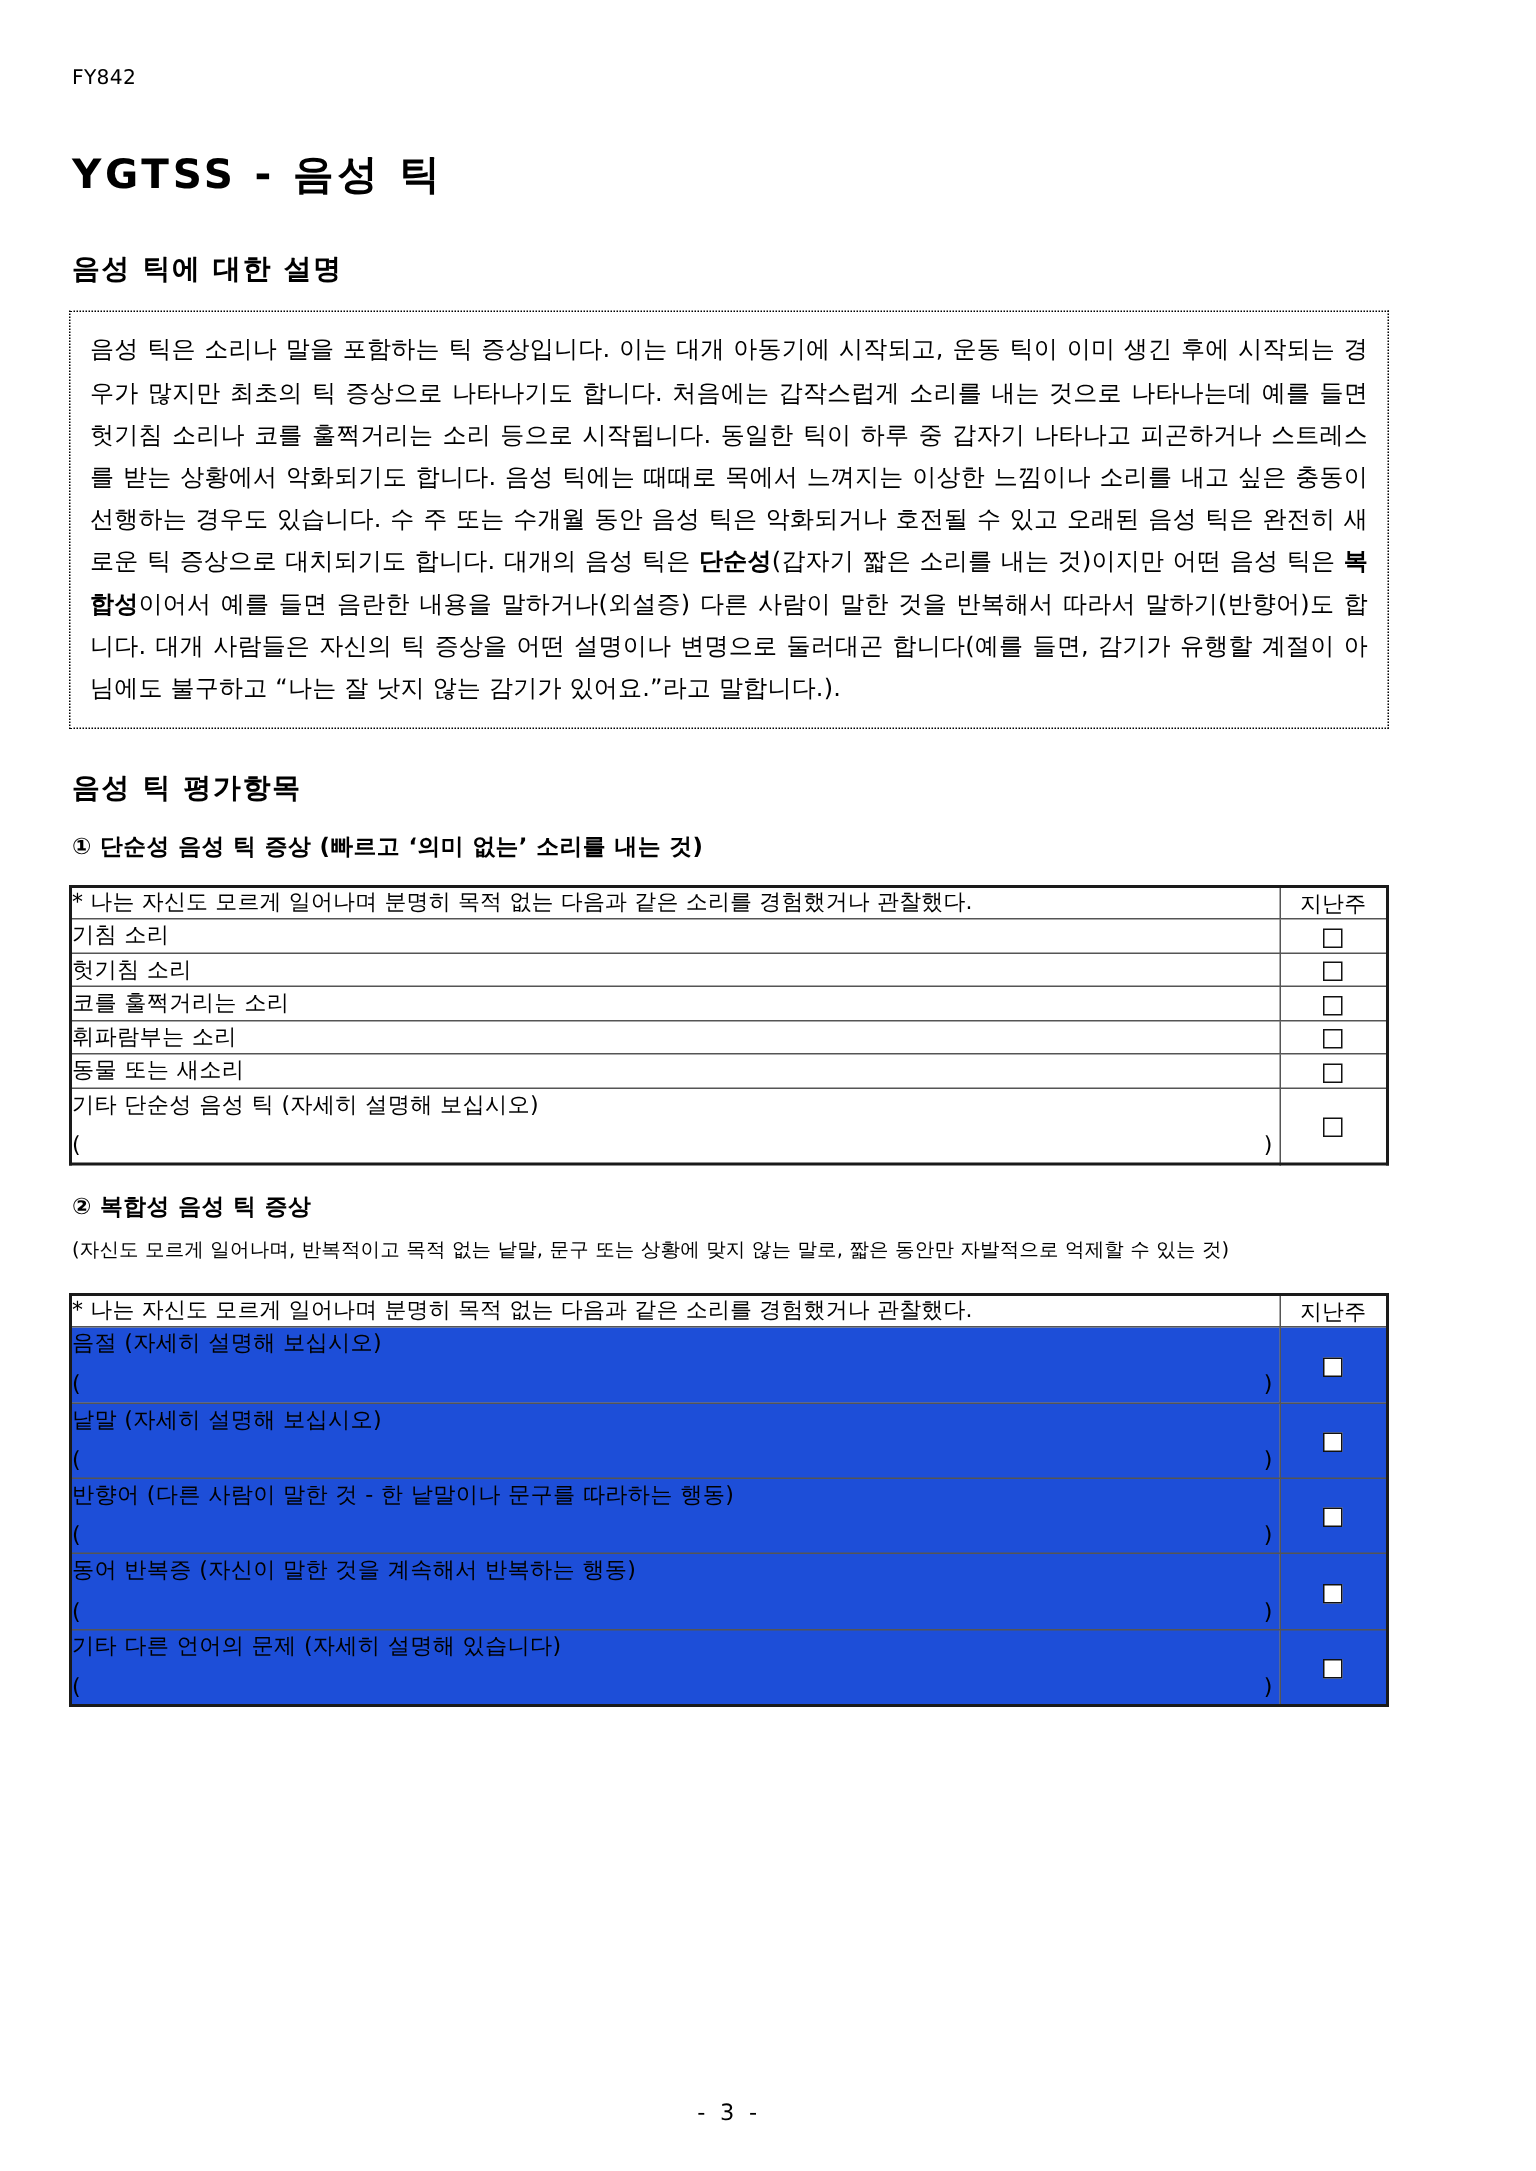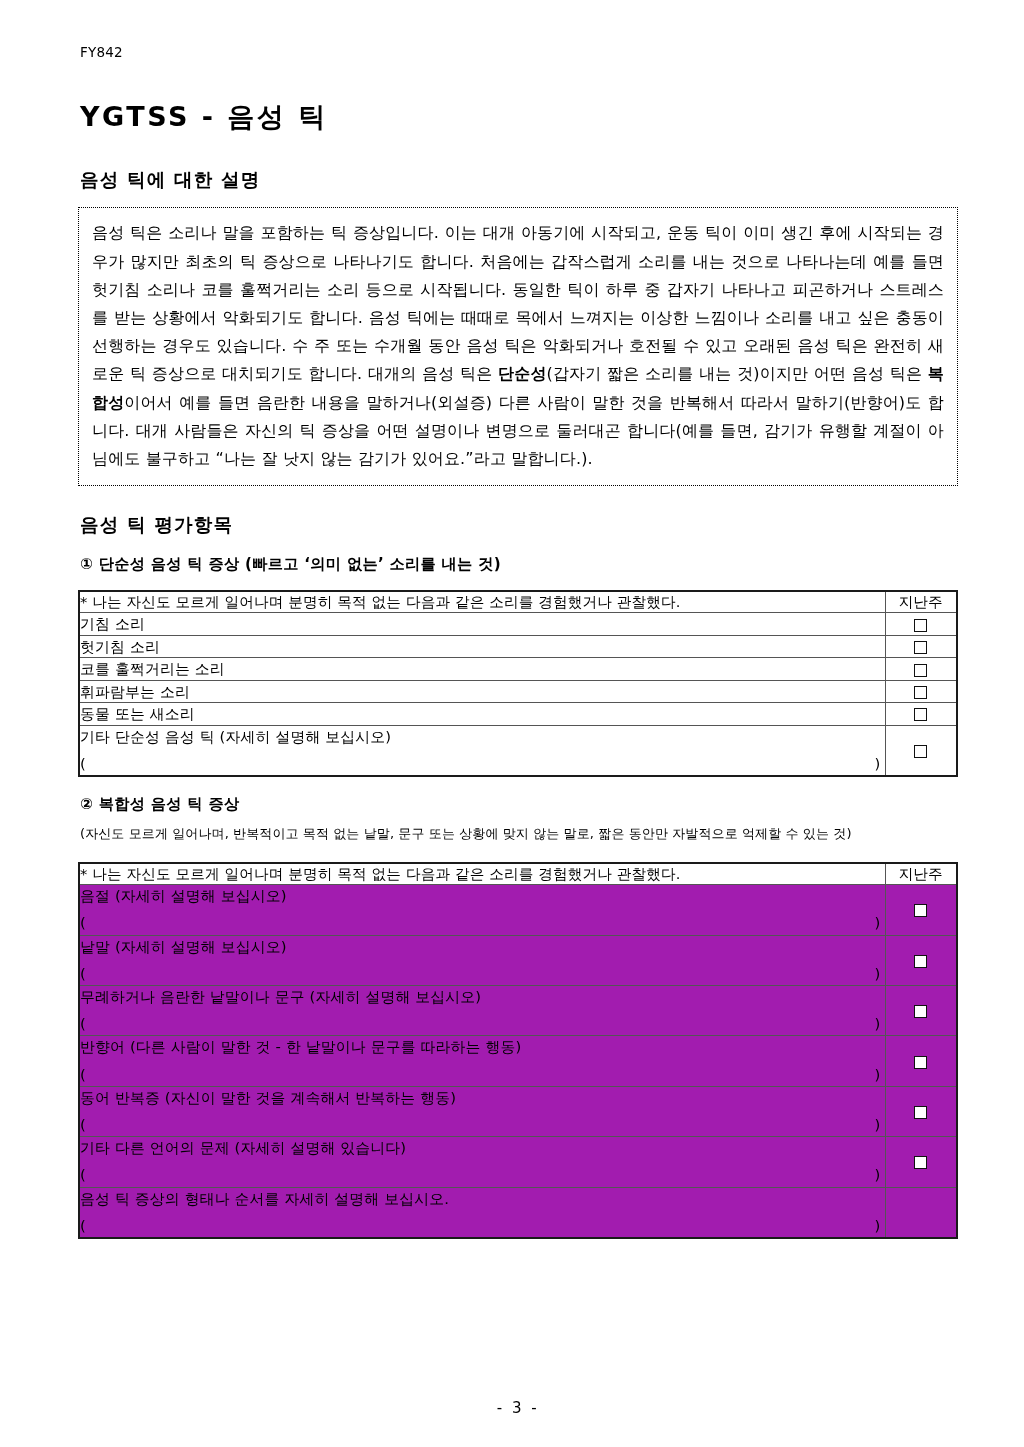--- a/index.html
+++ b/index.html
@@ -14,21 +14,20 @@
     color: #000000;
     position: relative;
     overflow: hidden;
   }
   .page {
     position: relative;
     width: 972px;
     height: 1447px;
     box-sizing: border-box;
     padding: 46px 46px 0 46px;
-    margin-left: 32px;
   }
   .doc-code {
     font-size: 13.5px;
     letter-spacing: 0.2px;
     line-height: 1;
     margin: 0 0 0 2px;
   }
   .doc-title {
     font-size: 27px;
     font-weight: bold;
@@ -148,21 +147,21 @@
   .checkbox {
     display: inline-block;
     width: 13px;
     height: 13px;
     border: 1.4px solid #111;
     background: #fff;
     box-sizing: border-box;
     vertical-align: middle;
   }
 
-  .tbl-blue td { background: #a21caf; }
+  .tbl-blue td { background: #1d4ed8; }
   .tbl-blue td.hdr-cell, .tbl-blue td.hdr-check { background: #ffffff; }
 
   .footer {
     position: absolute;
     left: 0;
     right: 0;
     bottom: 30px;
     text-align: center;
     font-size: 15px;
     letter-spacing: 2.5px;
@@ -259,30 +258,20 @@
             <div>낱말 (자세히 설명해 보십시오)</div>
             <div class="fill-line">
               <span>(</span>
               <span class="paren-r">)</span>
             </div>
           </td>
           <td class="check-cell"><span class="checkbox"></span></td>
         </tr>
         <tr>
           <td class="row-label-two">
-            <div>무례하거나 음란한 낱말이나 문구 (자세히 설명해 보십시오)</div>
-            <div class="fill-line">
-              <span>(</span>
-              <span class="paren-r">)</span>
-            </div>
-          </td>
-          <td class="check-cell"><span class="checkbox"></span></td>
-        </tr>
-        <tr>
-          <td class="row-label-two">
             <div>반향어 (다른 사람이 말한 것 - 한 낱말이나 문구를 따라하는 행동)</div>
             <div class="fill-line">
               <span>(</span>
               <span class="paren-r">)</span>
             </div>
           </td>
           <td class="check-cell"><span class="checkbox"></span></td>
         </tr>
         <tr>
           <td class="row-label-two">
@@ -296,28 +285,18 @@
         </tr>
         <tr>
           <td class="row-label-two">
             <div>기타 다른 언어의 문제 (자세히 설명해 있습니다)</div>
             <div class="fill-line">
               <span>(</span>
               <span class="paren-r">)</span>
             </div>
           </td>
           <td class="check-cell"><span class="checkbox"></span></td>
-        </tr>
-        <tr>
-          <td class="row-label-two">
-            <div>음성 틱 증상의 형태나 순서를 자세히 설명해 보십시오.</div>
-            <div class="fill-line">
-              <span>(</span>
-              <span class="paren-r">)</span>
-            </div>
-          </td>
-          <td class="check-cell"></td>
         </tr>
       </tbody>
   </table>
 
   <div class="footer">- 3 -</div>
 </div>
 
 </body></html>

